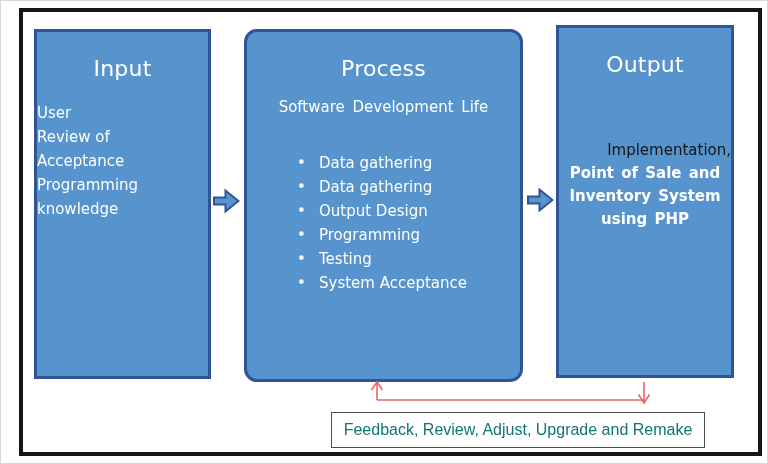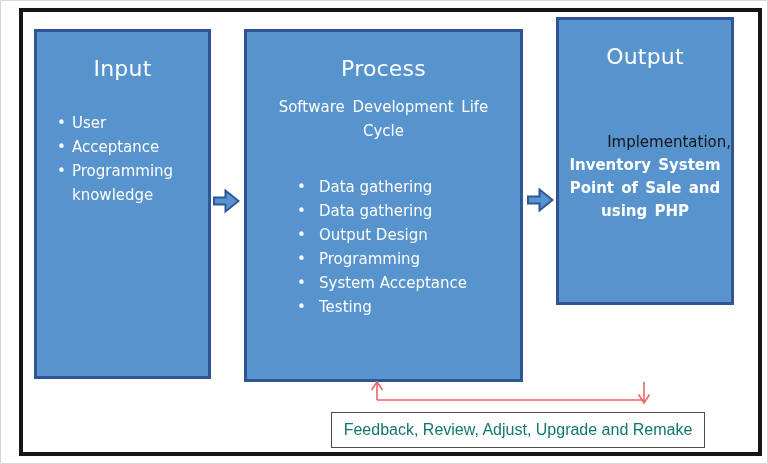--- a/index.html
+++ b/index.html
@@ -10,27 +10,27 @@
   }
   .frame {
     position:absolute; left:18px; top:7px; width:743px; height:448px;
     border:4px solid #161616; background:transparent;
   }
   .box {
     position:absolute; background:#5794CE; border:3px solid #2F5597;
     color:#ffffff; text-align:center;
   }
   .box-input   { left:33px;  top:28px; width:177px; height:350px; }
-  .box-process { left:243px; top:28px; width:279px; height:353px; }
-  .box-output  { left:555px; top:16px; width:178px; height:288px; }
+  .box-process { left:243px; top:28px; width:279px; height:353px;border-radius:13px; }
+  .box-output  { left:555px; top:24px; width:178px; height:353px; }
   .box-title { margin-top:24px; font-size:22px; font-weight:normal; letter-spacing:.2px; }
   .blist { list-style:none; text-align:left; font-size:15px; }
   .blist li { position:relative; line-height:24px; }
   .blist li::before { content:"\2022"; position:absolute; font-size:15px; }
-  .box-input .blist { margin-top:30px; padding-left:35px; }
+  .box-input .blist { margin-top:20px; }
   .box-input .blist li { margin-bottom:0; }
   .box-input .blist li::before { left:-15px; top:0; }
   .box-process .blist { margin-top:32px; padding-left:72px; }
   .box-process .blist li::before { left:-22px; top:0; }
   .ln { line-height:24px; white-space:nowrap; }
   .subtitle { margin-top:14px; font-size:15px; word-spacing:3px; }
   .out-dark { margin-top:62px; color:#141414; font-size:15px; word-spacing:2px;text-align:right; }
   .out-dark .ln, .out-bold .ln { line-height:23px; }
   .out-bold { color:#ffffff; font-weight:bold; font-size:15px; word-spacing:2px; }
   .flow-arrow { position:absolute; }
@@ -52,61 +52,61 @@
 
   <div class="frame"></div>
 
   <section class="box box-input">
     <div class="box-title">Input</div>
     <ul class="blist">
       <li>
         <div class="ln">User</div>
       </li>
       <li>
+        <div class="ln">Review of</div>
         <div class="ln">Acceptance</div>
       </li>
       <li>
         <div class="ln">Programming</div>
         <div class="ln">knowledge</div>
       </li>
     </ul>
   </section>
 
   <svg class="flow-arrow flow-arrow-1" width="27" height="28" viewBox="0 0 27 28">
     <path d="M1 10.5 H12.5 V3.5 L25.5 14 L12.5 24.5 V17.5 H1 Z" fill="#5794CE" stroke="#2F5597" stroke-width="2" stroke-linejoin="miter"></path>
   </svg>
 
   <section class="box box-process">
     <div class="box-title">Process</div>
     <div class="subtitle">
       <div class="ln">Software Development Life</div>
-      <div class="ln">Cycle</div>
     </div>
     <ul class="blist">
       <li>Data gathering</li>
       <li>Data gathering</li>
       <li>Output Design</li>
       <li>Programming</li>
+      <li>Testing</li>
       <li>System Acceptance</li>
-      <li>Testing</li>
     </ul>
   </section>
 
   <svg class="flow-arrow flow-arrow-2" width="27" height="28" viewBox="0 0 27 28">
     <path d="M1 10.5 H12.5 V3.5 L25.5 14 L12.5 24.5 V17.5 H1 Z" fill="#5794CE" stroke="#2F5597" stroke-width="2" stroke-linejoin="miter"></path>
   </svg>
 
   <section class="box box-output">
     <div class="box-title">Output</div>
     <div class="out-dark">
       <div class="ln">Implementation,</div>
     </div>
     <div class="out-bold">
+      <div class="ln">Point of Sale and</div>
       <div class="ln">Inventory System</div>
-      <div class="ln">Point of Sale and</div>
       <div class="ln">using PHP</div>
     </div>
   </section>
 
   <svg class="feedback-connector" width="290" height="32" viewBox="0 0 290 32">
     <g stroke="#EC6466" stroke-width="1.6" fill="none">
       <path d="M8 23 L8 6"></path>
       <path d="M2.5 13 L8 5 L13.5 13"></path>
       <path d="M8 23 H275"></path>
       <path d="M275 5 L275 25"></path>

